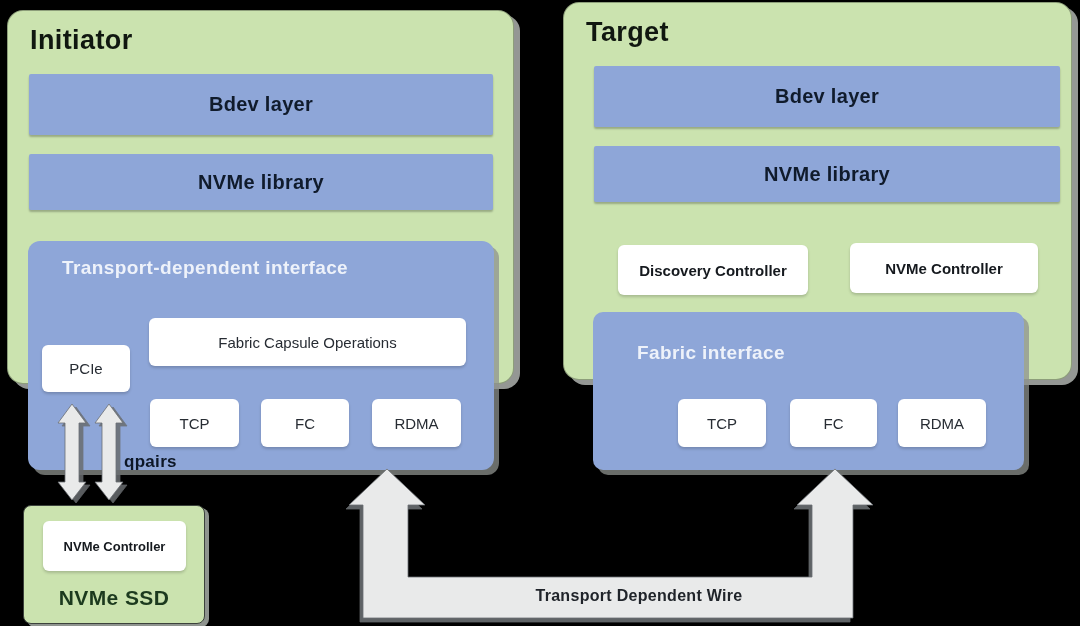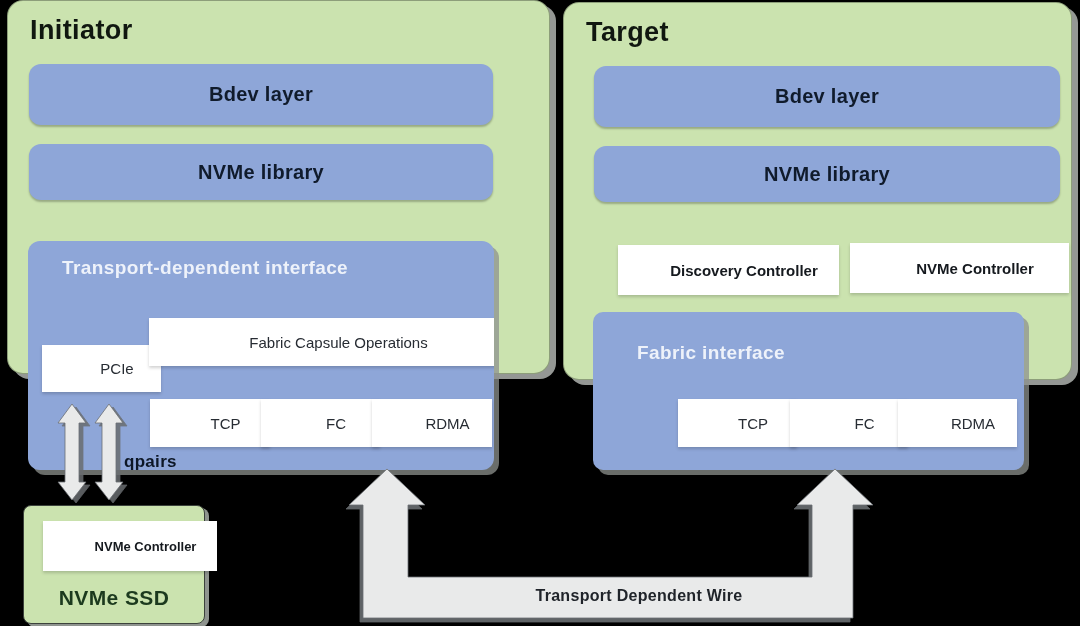--- a/index.html
+++ b/index.html
@@ -7,57 +7,57 @@
     position:relative; width:1080px; height:626px; overflow:hidden;
     background:var(--background,#000);
     font-family:"Liberation Sans", sans-serif;
   }
   
   .green-box {
     position:absolute; background:var(--box_green,#cbe3af);
     border-radius:16px; border:1px solid rgba(0,0,0,0.30);
     box-shadow:6px 5px 0 rgba(174,178,174,0.85);
   }
-  .initiator { left:7px;  top:0; width:505px; height:372px;padding-left:36px; }
+  .initiator { left:7px;  top:10px; width:505px; height:372px; }
   .target    { left:563px; top:2px; width:507px; height:376px; }
   .box-title {
     position:absolute; left:22px; top:14px; margin:0;
     font-size:27px; font-weight:bold; letter-spacing:0.4px;
     color:var(--title_text,#101710);
   }
   
   .layer {
     position:absolute; background:var(--box_blue,#8ea6d8);
     display:flex; align-items:center; justify-content:center;
     font-size:20px; font-weight:bold; color:var(--layer_text,#101b2c);
     letter-spacing:0.3px; box-shadow:0 2px 2px rgba(0,0,0,0.25);
-    border-radius:12px;
+    border-radius:2px;
   }
   .initiator .layer { left:21px; width:464px; }
   .target    .layer { left:30px; width:466px; }
   .row-bdev { top:63px;  height:61px; }
   .row-nvme { top:143px; height:56px; }
   
   .blue-panel {
     position:absolute; background:var(--box_blue,#8ea6d8); overflow:hidden;
     box-shadow:5px 5px 0 rgba(142,146,142,0.75);
   }
   .transport { left:28px;  top:241px; width:466px; height:229px; border-radius:12px;text-decoration:underline; }
   .fabric    { left:593px; top:312px; width:431px; height:158px; border-radius:10px; }
   .panel-title {
     position:absolute; margin:0; font-size:19px; font-weight:bold;
     letter-spacing:0.4px; color:var(--panel_title_text,#eef2fa);
   }
   .transport .panel-title { left:34px; top:16px; }
   .fabric    .panel-title { left:44px; top:30px; }
   
   .white-box {
-    position:absolute; background:var(--white,#ffffff); border-radius:0;
+    position:absolute; background:var(--white,#ffffff); border-radius:6px;
     display:flex; align-items:center; justify-content:center;
-    font-size:15px; color:#272c33; box-shadow:0 2px 3px rgba(0,0,0,0.18);padding-left:31px;
+    font-size:15px; color:#272c33; box-shadow:0 2px 3px rgba(0,0,0,0.18);
   }
   .fco   { left:121px; top:77px;  width:317px; height:48px; }
   .pcie  { left:14px;  top:104px; width:88px;  height:47px; }
   .t-tcp  { left:122px; top:158px; width:89px; height:48px; }
   .t-fc   { left:233px; top:158px; width:88px; height:48px; }
   .t-rdma { left:344px; top:158px; width:89px; height:48px; }
   .f-tcp  { left:85px;  top:87px;  width:88px; height:48px; }
   .f-fc   { left:197px; top:87px;  width:87px; height:48px; }
   .f-rdma { left:305px; top:87px;  width:88px; height:48px; }
   .discovery { left:54px;  top:242px; width:190px; height:50px; font-weight:bold; color:#15191e; }

